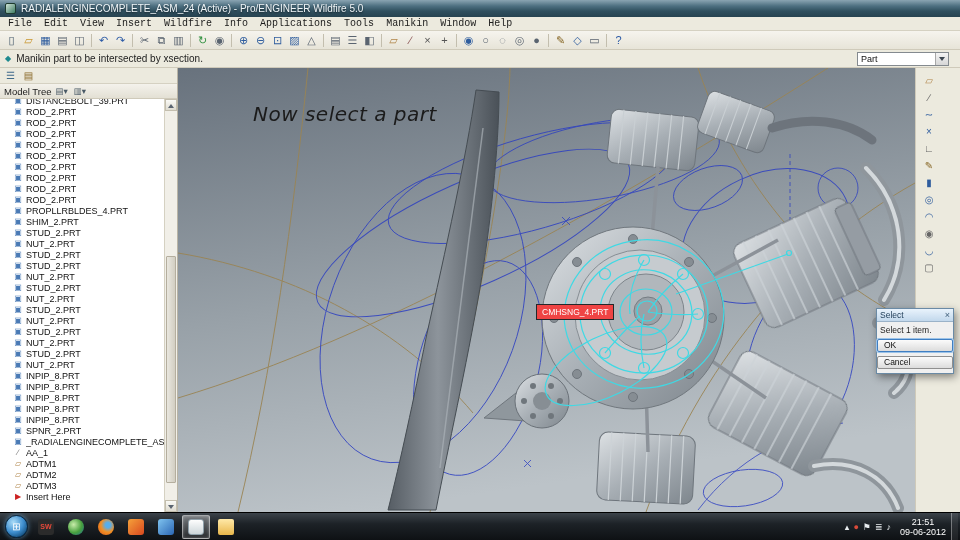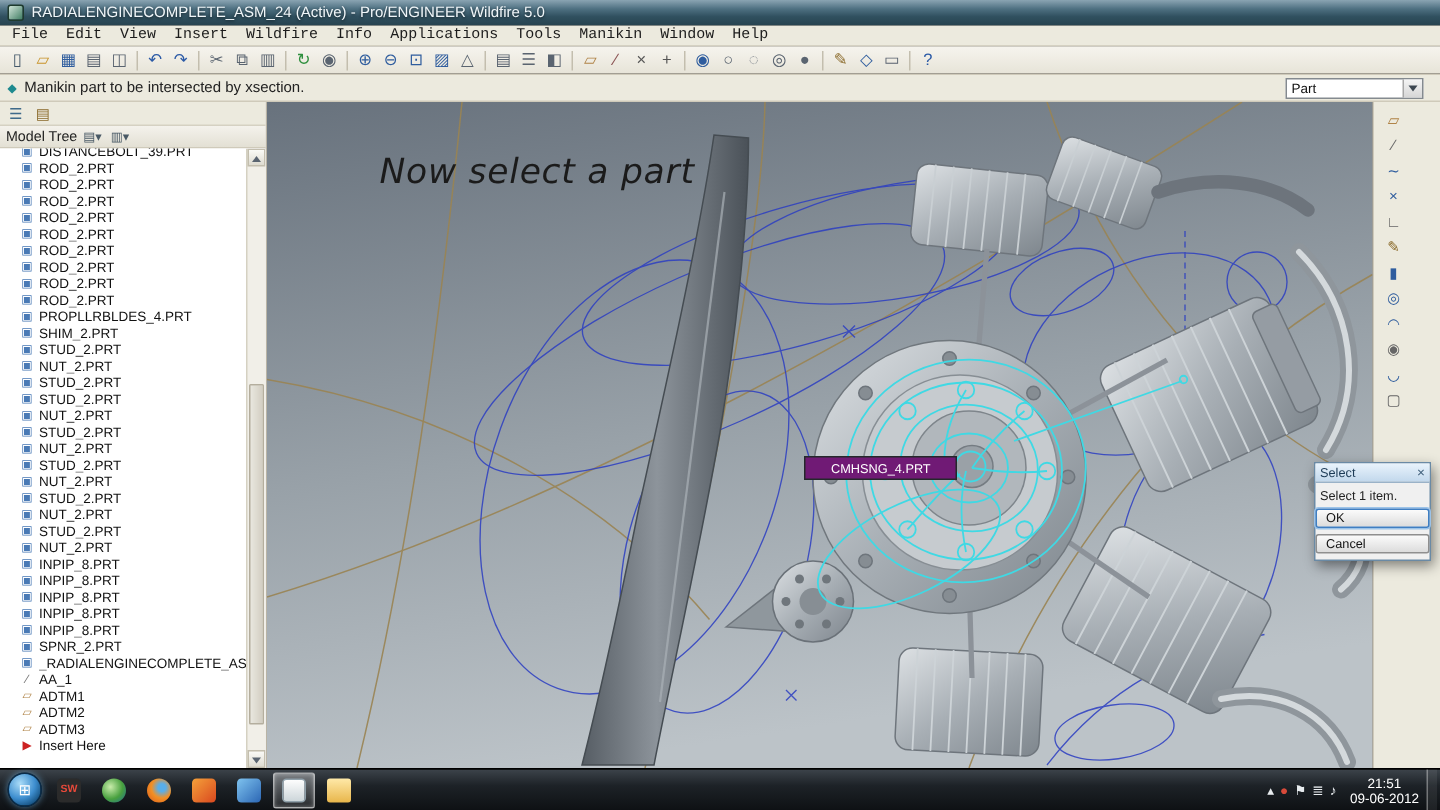--- a/index.html
+++ b/index.html
@@ -43,22 +43,22 @@
   .tree-icon { width:10px; font-size:8px; line-height:10px; margin-right:3px; text-align:center; flex:0 0 auto; }
   .tree-label { font-size:9px; color:#111; overflow:hidden; }
   .scrollbar { position:absolute; right:0; top:0; bottom:0; width:13px; background:#f1efe8; border-left:1px solid #d5d1c2; }
   .sb-btn { height:12px; background:linear-gradient(#fafaf6,#dedbd0); border:1px solid #c3beae; }
   .sb-btn.down { position:absolute; bottom:0; left:0; right:0; }
   .sb-btn.up { position:absolute; top:0; left:0; right:0; }
   .sb-thumb { position:absolute; left:1px; right:1px; top:38%; height:55%; background:linear-gradient(90deg,#e9e7df,#d2cec2); border:1px solid #b4ae9e; border-radius:1px; }
 
   .viewport { flex:1; position:relative; min-width:0; }
   .viewport svg { display:block; width:100%; height:100%; }
-  .annotation { position:absolute; left:75px; top:34px; font-size:23px; font-style:italic; color:#1b1b1b; font-family:"DejaVu Sans",sans-serif; letter-spacing:.5px; }
-  .part-tooltip { position:absolute; left:358px; top:236px; background:#701a75; color:#fff; font-size:8.5px; padding:2px 17px; border:1px solid #24282b; }
+  .annotation { position:absolute; left:75px; top:34px; font-size:20px; font-style:italic; color:#1b1b1b; font-family:"DejaVu Sans",sans-serif; letter-spacing:.5px; }
+  .part-tooltip { position:absolute; left:358px; top:236px; background:#ef4444; color:#fff; font-size:8.5px; padding:2px 5px; border:1px solid #24282b; }
 
   .right-toolbar { width:45px; flex:0 0 auto; background:#eceade; border-left:1px solid #cfcaba; display:flex; flex-direction:column; align-items:flex-start; padding:5px 0 0 4px; gap:1px; }
   .rt-icon { width:18px; height:16px; font-size:10px; line-height:16px; text-align:center; }
 
   .select-dialog { position:absolute; left:876px; top:240px; width:78px; background:#f0f0f0; border:1px solid #6a8aa5; box-shadow:2px 3px 8px rgba(0,0,0,.45); z-index:60; }
   .dlg-titlebar { height:13px; background:linear-gradient(#e9f3fc,#c2d8ec); border-bottom:1px solid #9ab2c8; display:flex; align-items:center; padding:0 3px; }
   .dlg-title { font-size:8.5px; color:#1c3a55; flex:1; }
   .dlg-close { font-size:9px; color:#44637e; line-height:10px; }
   .dlg-body { font-size:8.5px; color:#222; padding:3px 3px 2px; }
   .dlg-buttons { display:flex; justify-content:center; gap:4px; padding:2px 0 4px;flex-direction:column; }

